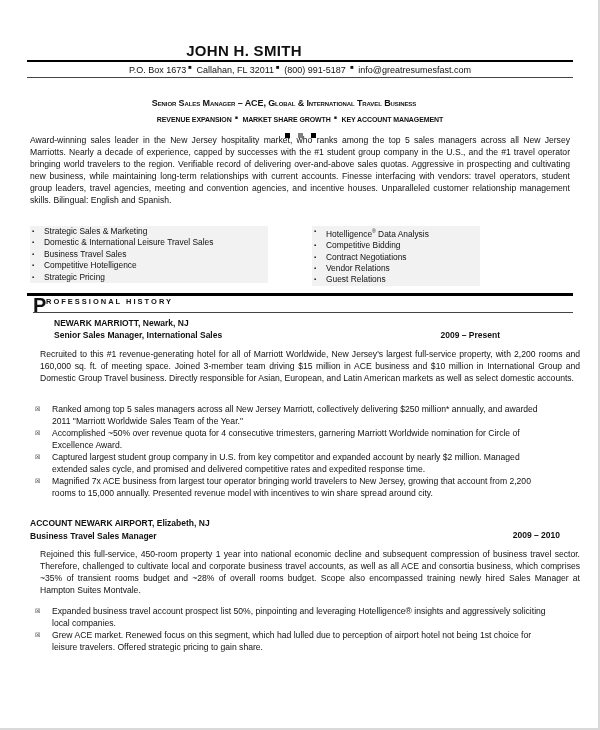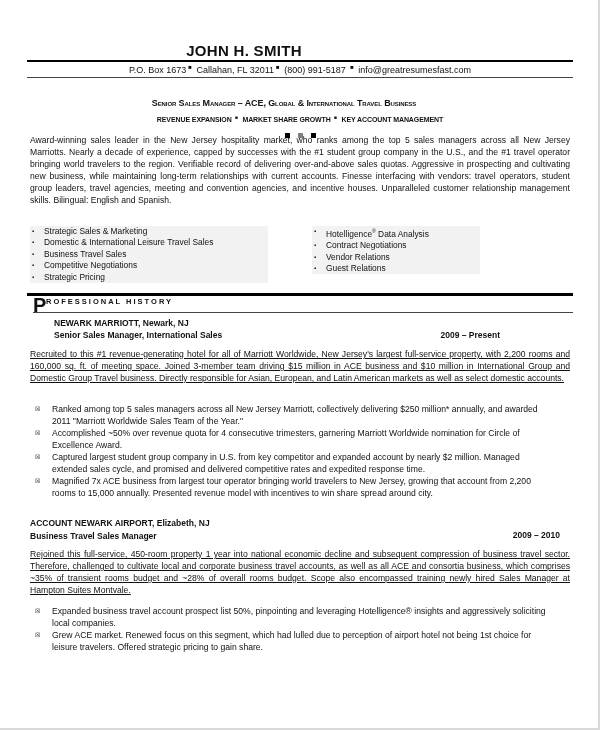--- a/index.html
+++ b/index.html
@@ -54,21 +54,21 @@
       border-bottom: 1px solid #444;
     }
     .section-title .cap { font-size: 20px; font-weight: bold; line-height: 18px; position: absolute; left: 0; top: 0; }
     .section-title .rest {
       position: absolute; left: 13px; top: 1px; font-size: 7.5px; font-weight: bold; letter-spacing: 2px;
     }
     .job-head { position: absolute; left: 54px; width: 446px; font-size: 8.5px; font-weight: bold; }
     .job-head .dates { position: absolute; right: 0; top: 0; margin-top: 12px; }
     .job-title { position: absolute; left: 54px; font-size: 8.5px; font-weight: bold; }
     .desc {
-      position: absolute; left: 30px; width: 540px; font-size: 8.6px; line-height: 12px; text-align: justify; text-decoration: underline;
+      position: absolute; left: 40px; width: 540px; font-size: 8.6px; line-height: 12px; text-align: justify;
     }
     .bullets { position: absolute; left: 30px; width: 520px; margin: 0; padding: 0; list-style: none; font-size: 8.6px; line-height: 12px; }
     .bullets li { position: relative; padding-left: 22px; }
     .bullets li .box {
       position: absolute; left: 5px; top: 3px; font-size: 6px; line-height: 6px;
     }
   </style>
 </head>
 <body>
 
@@ -98,25 +98,26 @@
     <span style="background:#000;"></span><span style="background:#808080;"></span><span style="background:#000;"></span>
   </div>
 
   <div class="summary">Award-winning sales leader in the New Jersey hospitality market, who ranks among the top 5 sales managers across all New Jersey Marriotts. Nearly a decade of experience, capped by successes with the #1 student group company in the U.S., and the #1 travel operator bringing world travelers to the region. Verifiable record of delivering over-and-above sales quotas. Aggressive in prospecting and cultivating new business, while maintaining long-term relationships with current accounts. Finesse interfacing with vendors: travel operators, student group leaders, travel agencies, meeting and convention agencies, and incentive houses. Unparalleled customer relationship management skills. Bilingual: English and Spanish.</div>
 
   <div class="skills">
     <ul class="left">
       <li>Strategic Sales &amp; Marketing</li>
       <li>Domestic &amp; International Leisure Travel Sales</li>
       <li>Business Travel Sales</li>
-      <li>Competitive Negotiations</li>
+      <li>Competitive Hotelligence</li>
       <li>Strategic Pricing</li>
     </ul>
     <ul class="right">
       <li><span>Hotelligence</span><span class="reg">®</span><span> Data Analysis</span></li>
+      <li>Competitive Bidding</li>
       <li>Contract Negotiations</li>
       <li>Vendor Relations</li>
       <li>Guest Relations</li>
     </ul>
   </div>
 
   <div class="section-rule"></div>
   <div class="section-title">
     <span class="cap">P</span>
     <span class="rest">ROFESSIONAL HISTORY</span>

